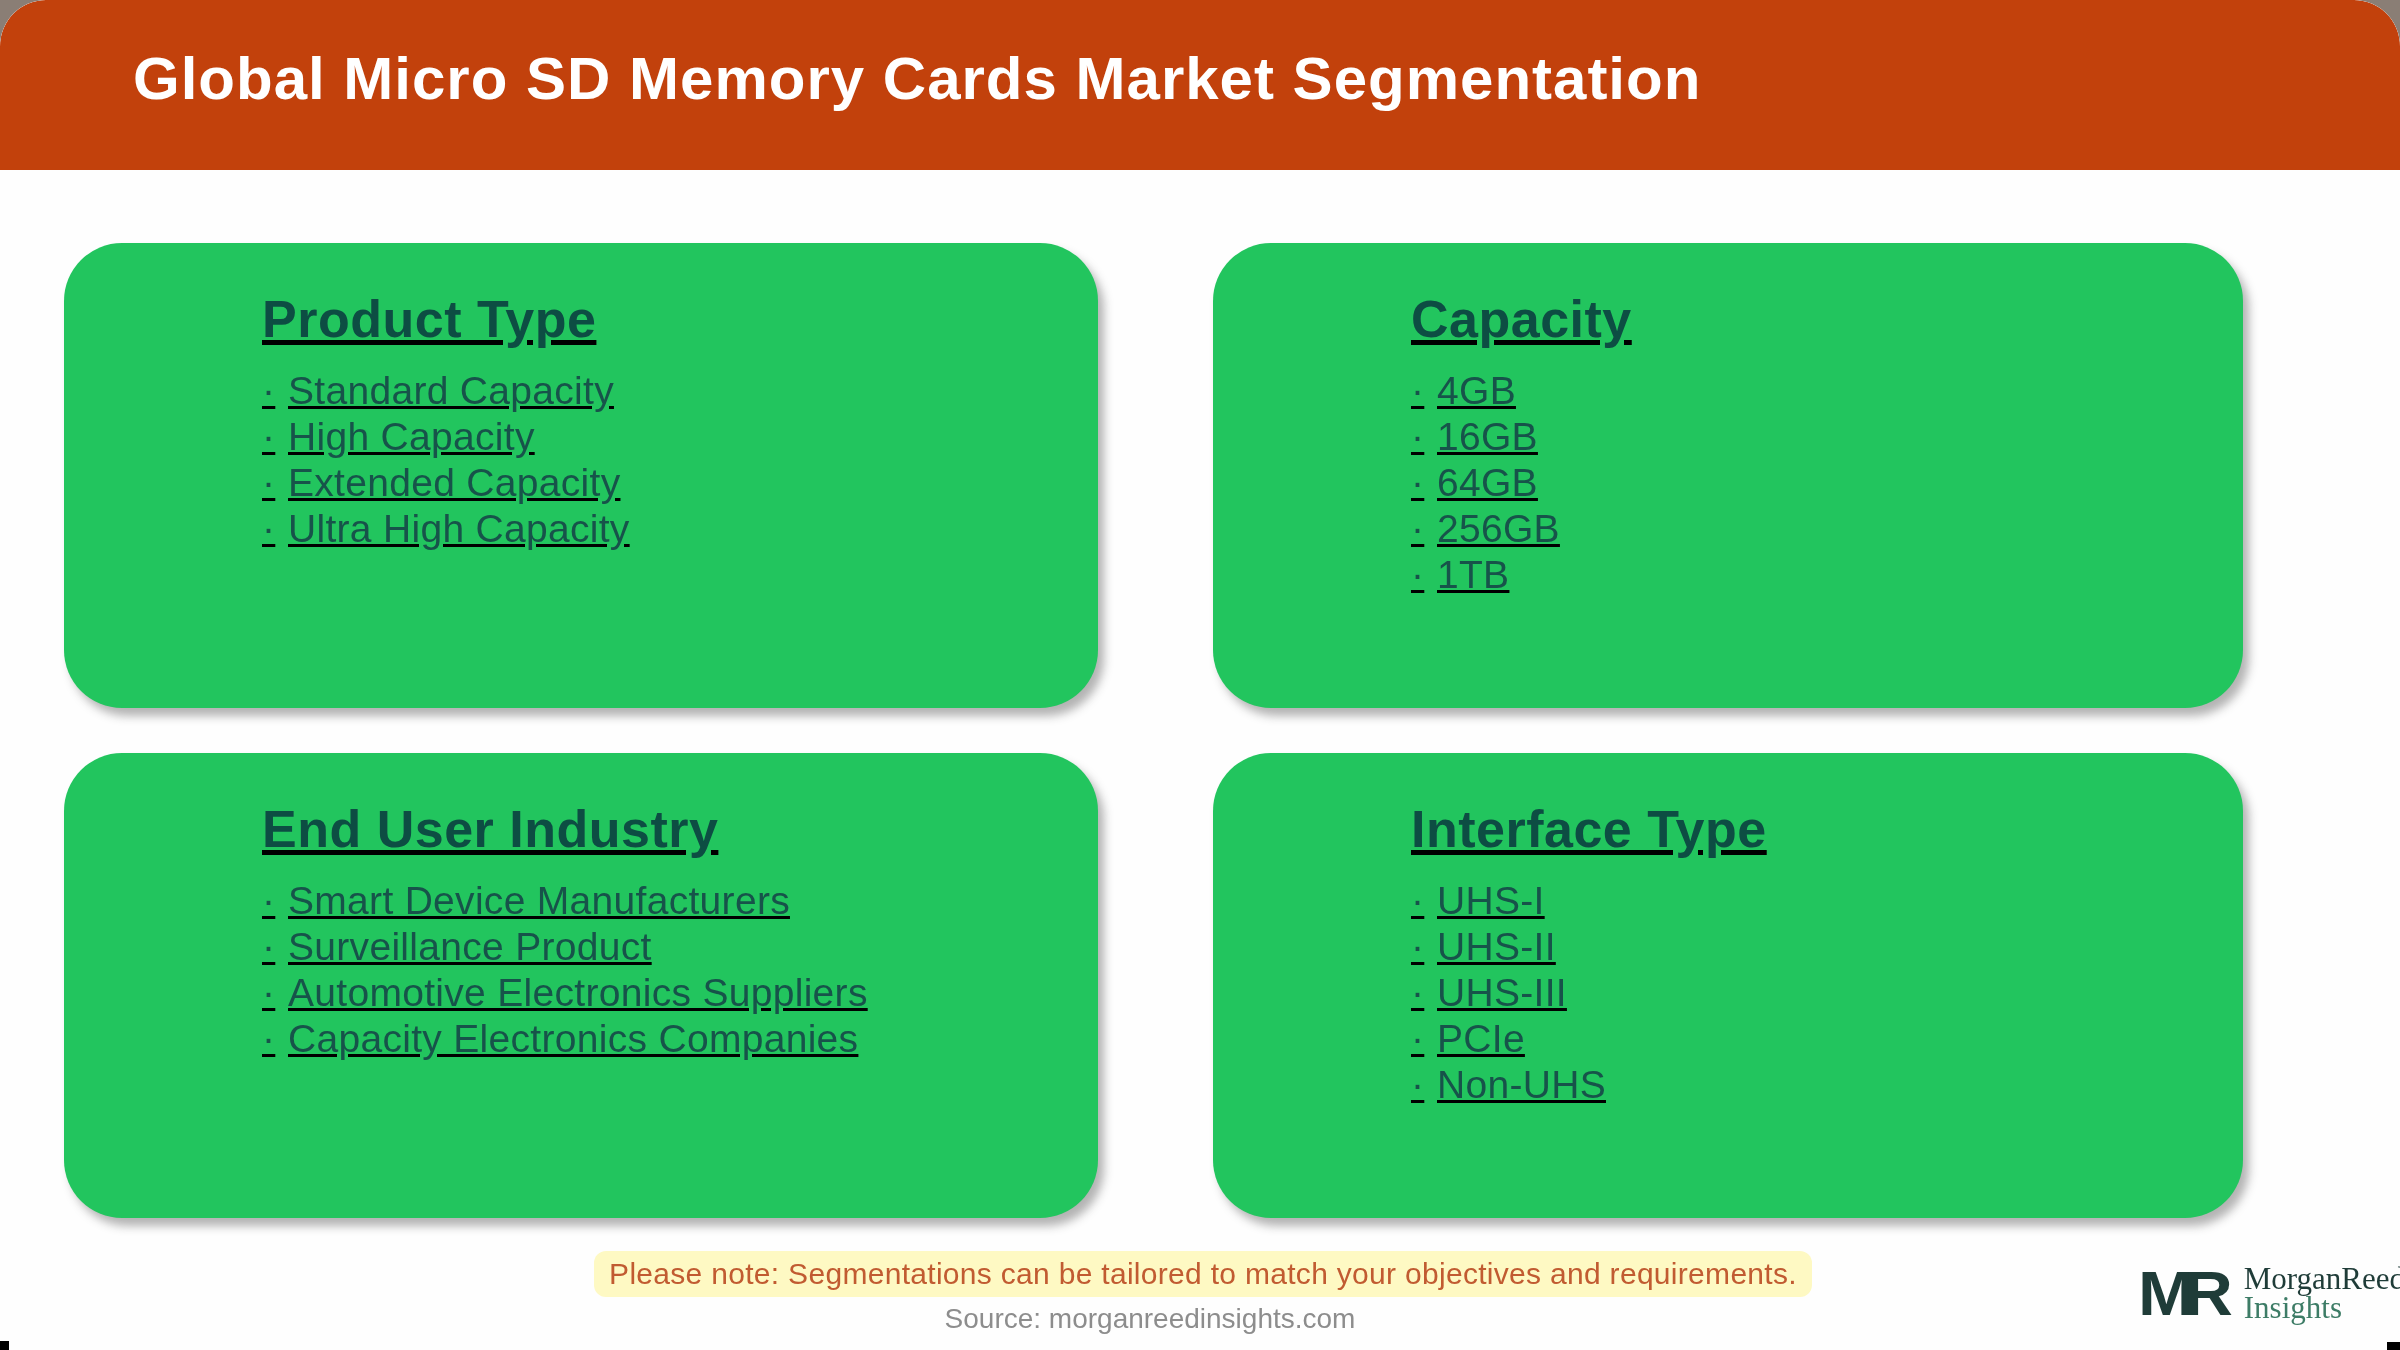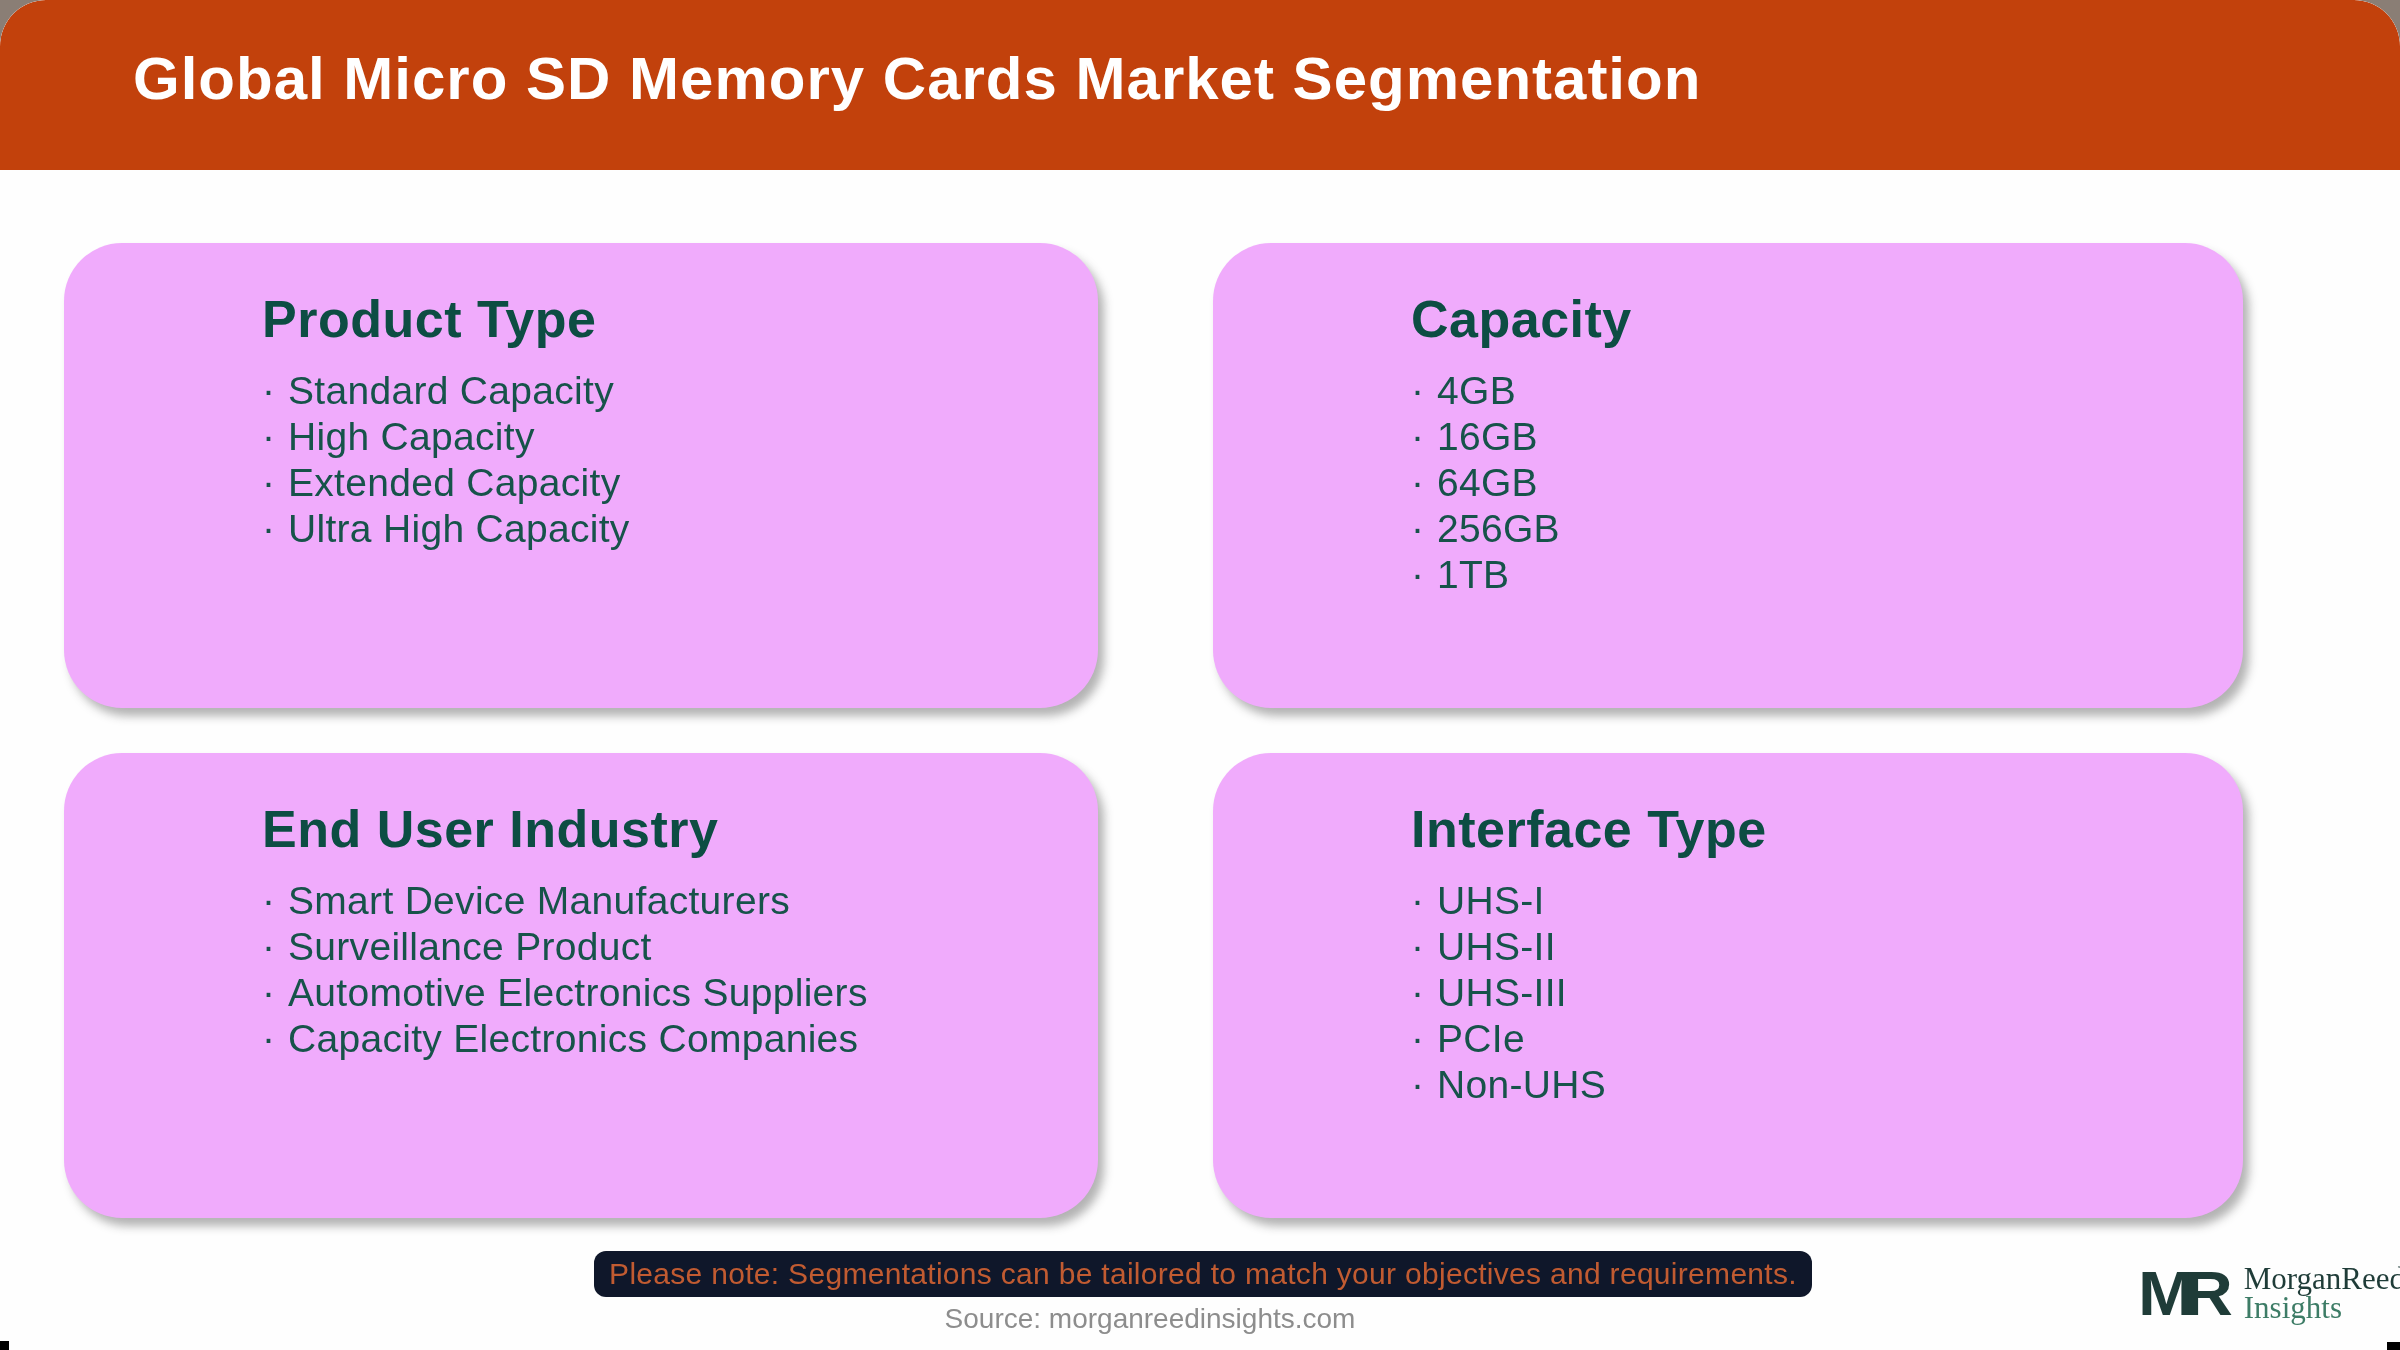--- a/index.html
+++ b/index.html
@@ -40,25 +40,26 @@
   .header h1 {
     margin: 0;
     font-size: 60px;
     font-weight: bold;
     color: #ffffff;
     letter-spacing: 1px;
   }
   
   .card {
     position: absolute;
-    background: #f0abfc;
+    background: #22c55e;
     border-radius: 58px;
     box-shadow: 6px 8px 10px rgba(40,40,40,0.35);
     box-sizing: border-box;
     padding: 44px 50px 0 198px;
+    text-decoration: underline;
   }
   .card.pos-tl { left: 64px;   top: 243px; width: 1034px; height: 465px; }
   .card.pos-tr { left: 1213px; top: 243px; width: 1030px; height: 465px; }
   .card.pos-bl { left: 64px;   top: 753px; width: 1034px; height: 465px; }
   .card.pos-br { left: 1213px; top: 753px; width: 1030px; height: 465px; }
   .card h2 {
     margin: 0;
     font-size: 52px;
     line-height: 65px;
     font-weight: bold;
@@ -85,21 +86,21 @@
     text-align: left;
     color: #17534a;
   }
   
   .note-bar {
     position: absolute;
     left: 594px;
     top: 1251px;
     width: 1218px;
     height: 46px;
-    background: #0f172a;
+    background: #fef9c3;
     border-radius: 12px;
     display: flex;
     align-items: center;
     justify-content: center;
   }
   .note-bar span {
     font-size: 30px;
     color: #c15b31;
     letter-spacing: 0.3px;
   }

